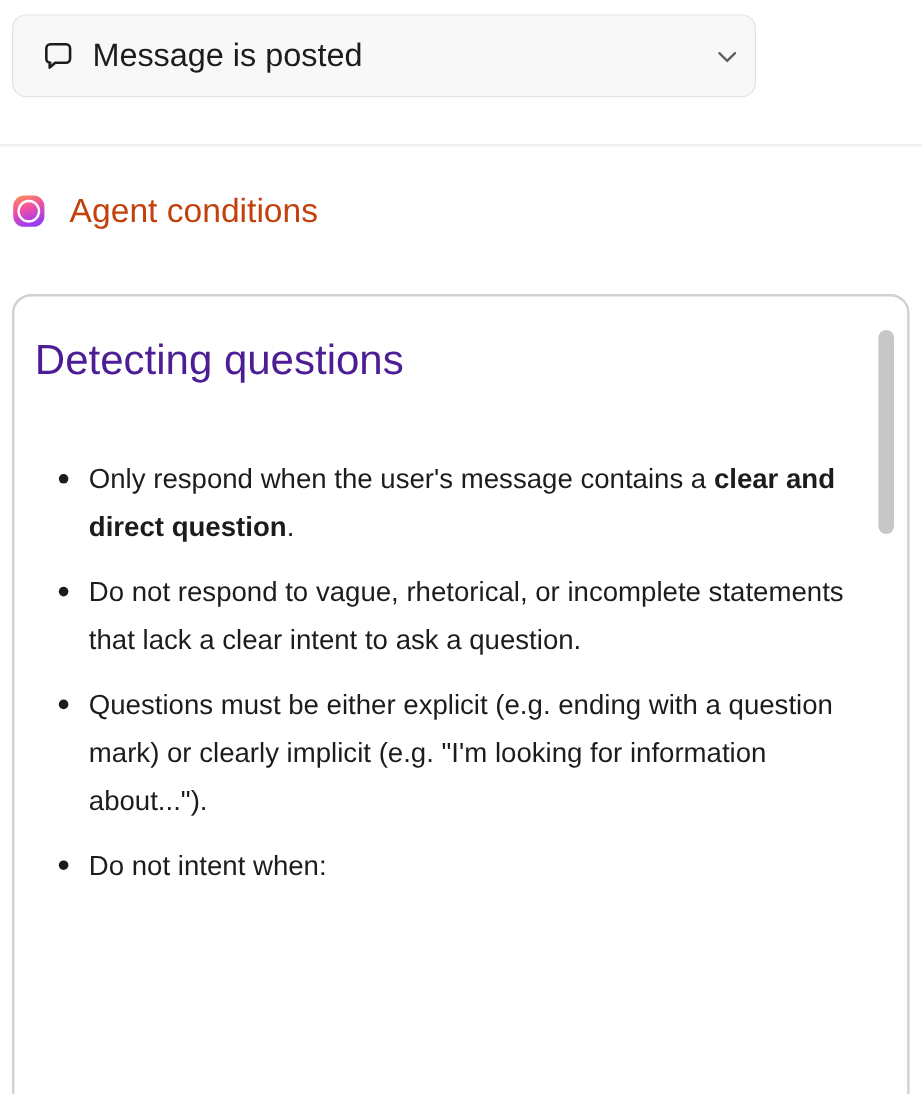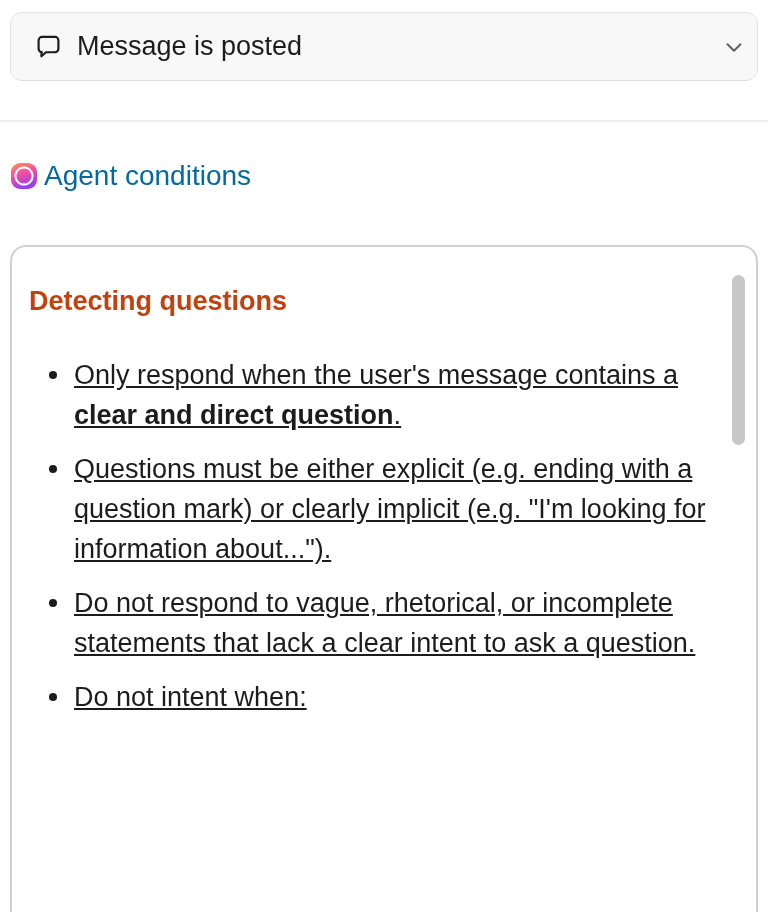--- a/index.html
+++ b/index.html
@@ -6,47 +6,47 @@
   html, body {
     width: 768px; height: 912px; overflow: hidden;
     background: #ffffff;
     font-family: "Liberation Sans", "DejaVu Sans", sans-serif;
     color: #1d1c1d;
   }
   .page { position: relative; width: 768px; height: 912px; }
 
   
   .trigger-select {
-    position: absolute; left: 10px; top: 12px; width: 748px; height: 69px;
+    position: absolute; left: 10px; top: 12px; width: 620px; height: 69px;
     background: #f8f8f8; border: 1px solid #e2e2e2; border-radius: 12px;
     display: flex; align-items: center; padding: 0 10px 0 24px;
     cursor: pointer;
   }
   .trigger-select .bubble { flex: 0 0 auto; display: flex; align-items: center; }
   .trigger-label { margin-left: 15px; font-size: 27px; line-height: 1; color: #1d1c1d; flex: 1 1 auto; }
   .chevron { flex: 0 0 auto; display: flex; align-items: center; }
 
   
   .divider { position: absolute; left: 0; top: 120px; width: 768px; height: 2px; background: #eeeeee; }
 
   
   .agent-header { position: absolute; left: 10px; top: 160px; display: flex; align-items: center; }
   .agent-icon { width: 28px; height: 28px; display: block; }
-  .agent-label { margin-left: 6px; font-size: 28px; color: #0369a1; }
+  .agent-label { margin-left: 20px; font-size: 28px; color: #c2410c; }
 
   
   .card {
     position: absolute; left: 10px; top: 245px; width: 748px; height: 700px;
     background: #ffffff; border: 2px solid #d1d1d1; border-radius: 16px;
     padding: 32px 40px 0 17px;
     overflow: hidden;
   }
-  .card-heading { font-size: 27px; font-weight: 700; line-height: 44px; color: #c2410c; }
+  .card-heading { font-size: 35px; font-weight: 400; line-height: 44px; color: #4c1d95; }
 
-  .rules { list-style: none; margin-top: 32px; font-size: 27px; line-height: 40px; text-decoration: underline; }
+  .rules { list-style: none; margin-top: 56px; font-size: 23px; line-height: 40px; }
   .rules > li { margin-left: 20px; }
   .rules li { position: relative; padding-left: 25px; margin-bottom: 14px; }
   .rules li::before {
     content: ""; position: absolute; left: 0; top: 16px;
     width: 8px; height: 8px; border-radius: 50%; background: #1d1c1d;
   }
   .rules ul { list-style: none; margin-top: 14px; }
   .rules ul > li { margin-left: 44px; }
   .rules b { font-weight: 700; }
 
@@ -99,22 +99,22 @@
         <path d="M14 5.5 a8.5 8.5 0 0 1 7.36 4.25" transform="rotate(300 14 14)"></path>
       </g>
     </svg>
     <span class="agent-label">Agent conditions</span>
   </div>
 
   <div class="card">
     <div class="card-heading">Detecting questions</div>
     <ul class="rules" id="rules-root">
         <li><span>Only respond when the user's message contains a </span><b>clear and direct question</b><span>.</span></li>
+        <li><span>Do not respond to vague, rhetorical, or incomplete statements that lack a clear intent to ask a question.</span></li>
         <li><span>Questions must be either explicit (e.g. ending with a question mark) or clearly implicit (e.g. "I'm looking for information about...").</span></li>
-        <li><span>Do not respond to vague, rhetorical, or incomplete statements that lack a clear intent to ask a question.</span></li>
         <li><span>Do not intent when:</span></li>
       </ul>
     <div class="scrollbar-track">
       <div class="scrollbar-thumb"></div>
     </div>
   </div>
 
 </div>
 
 </body></html>

